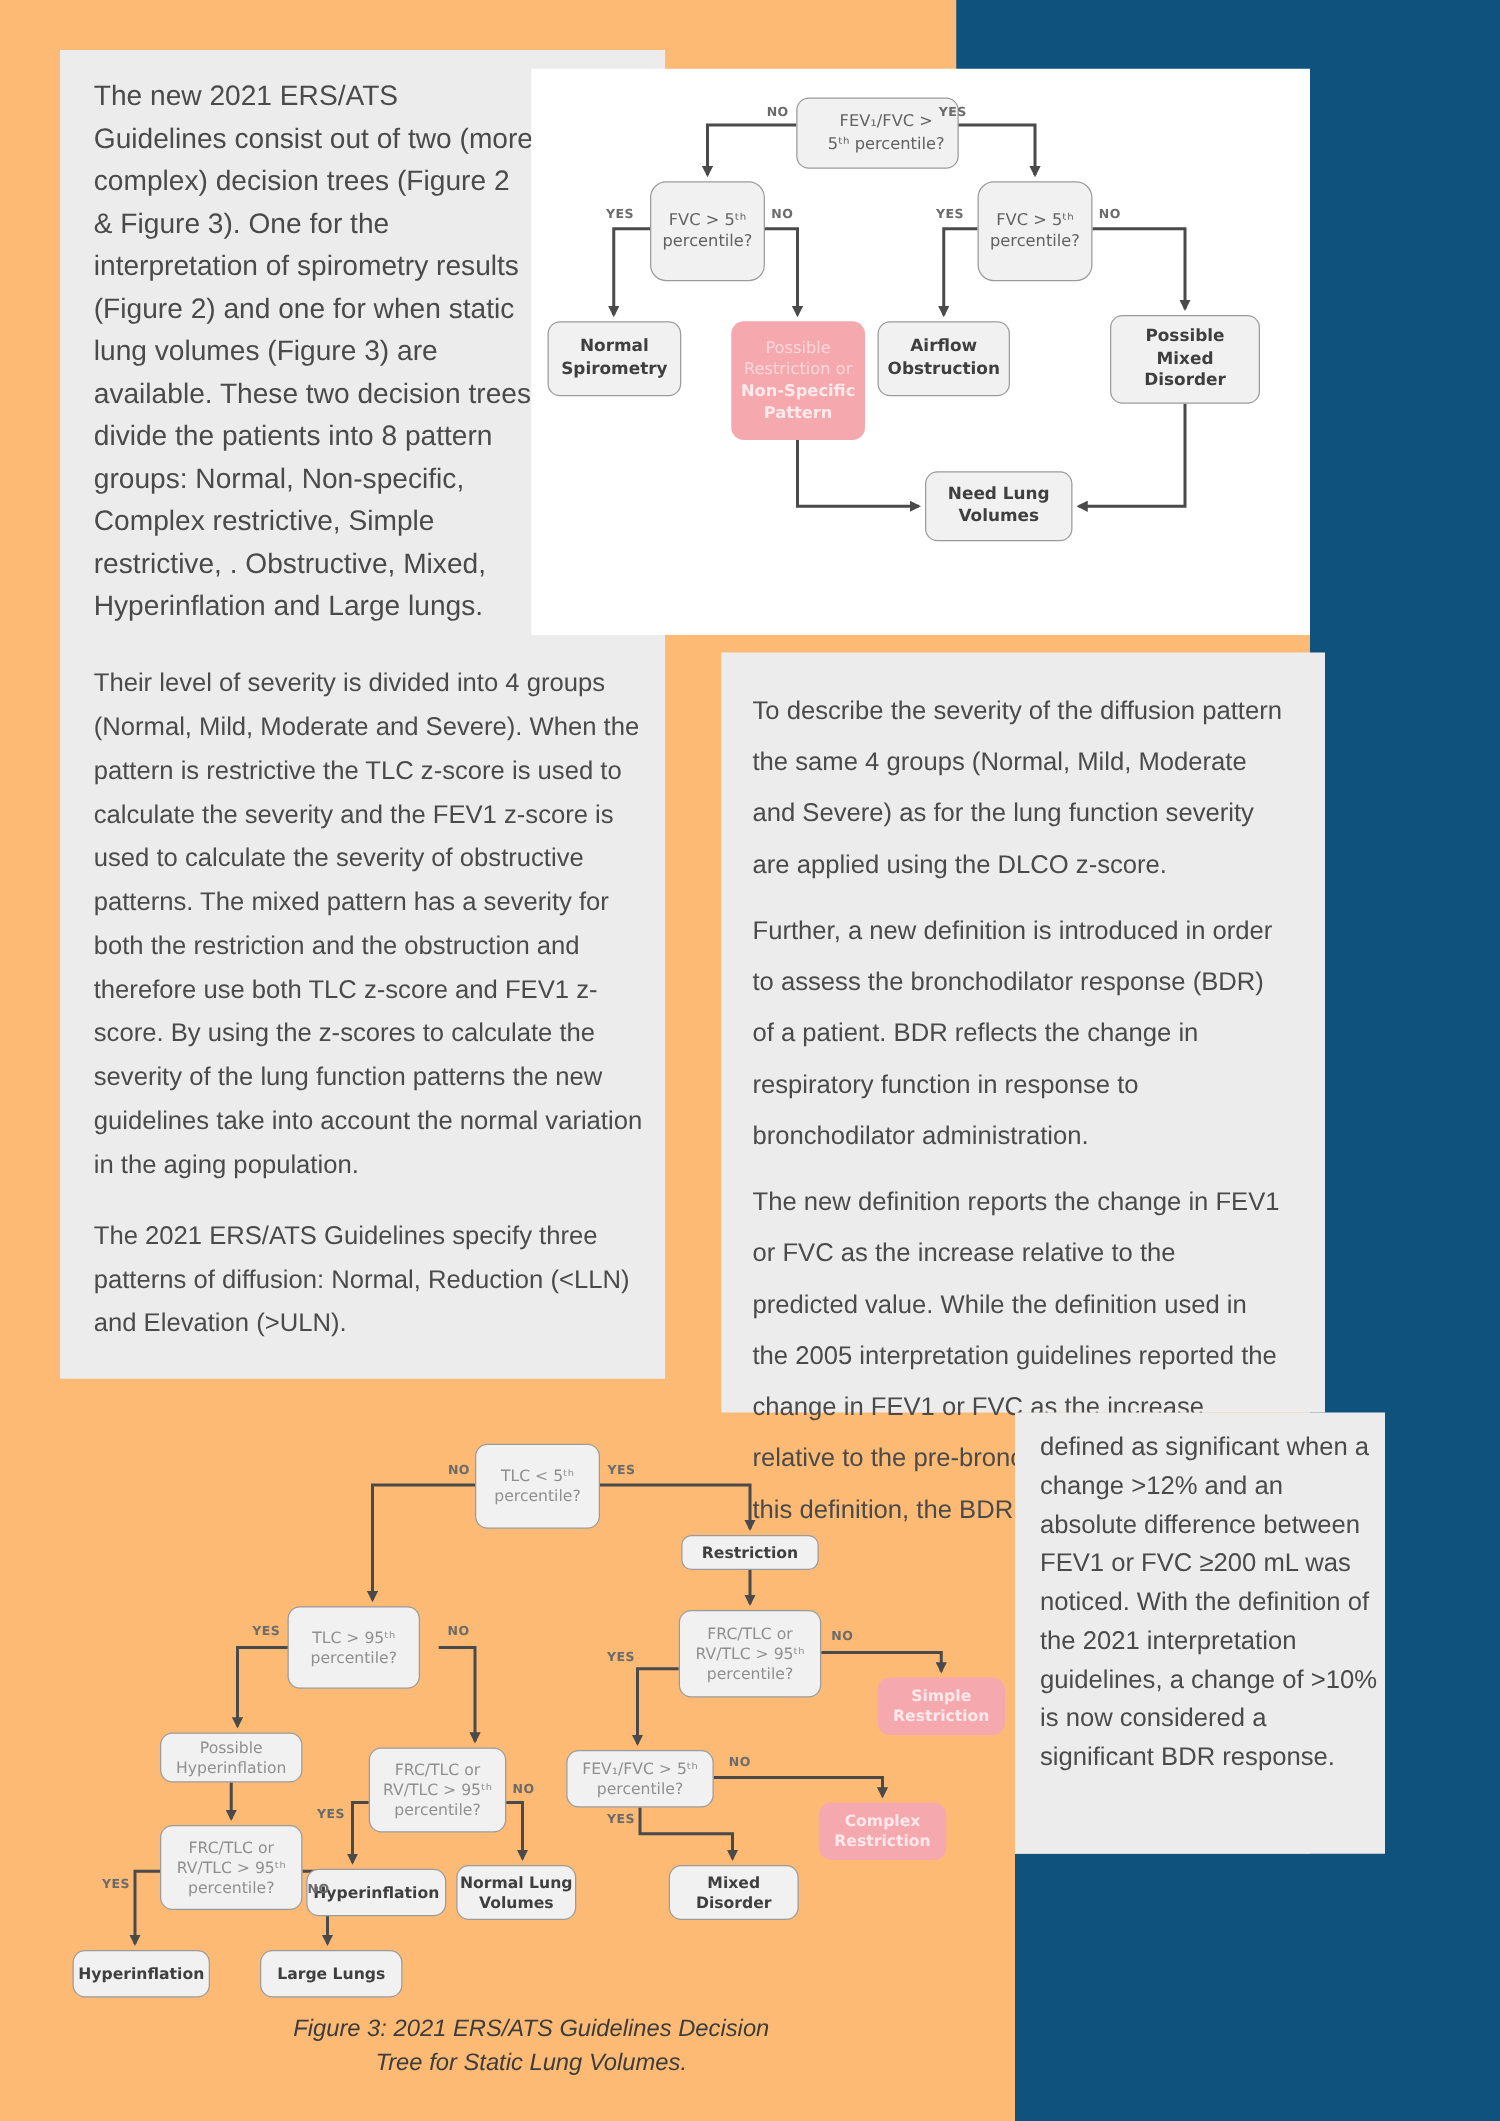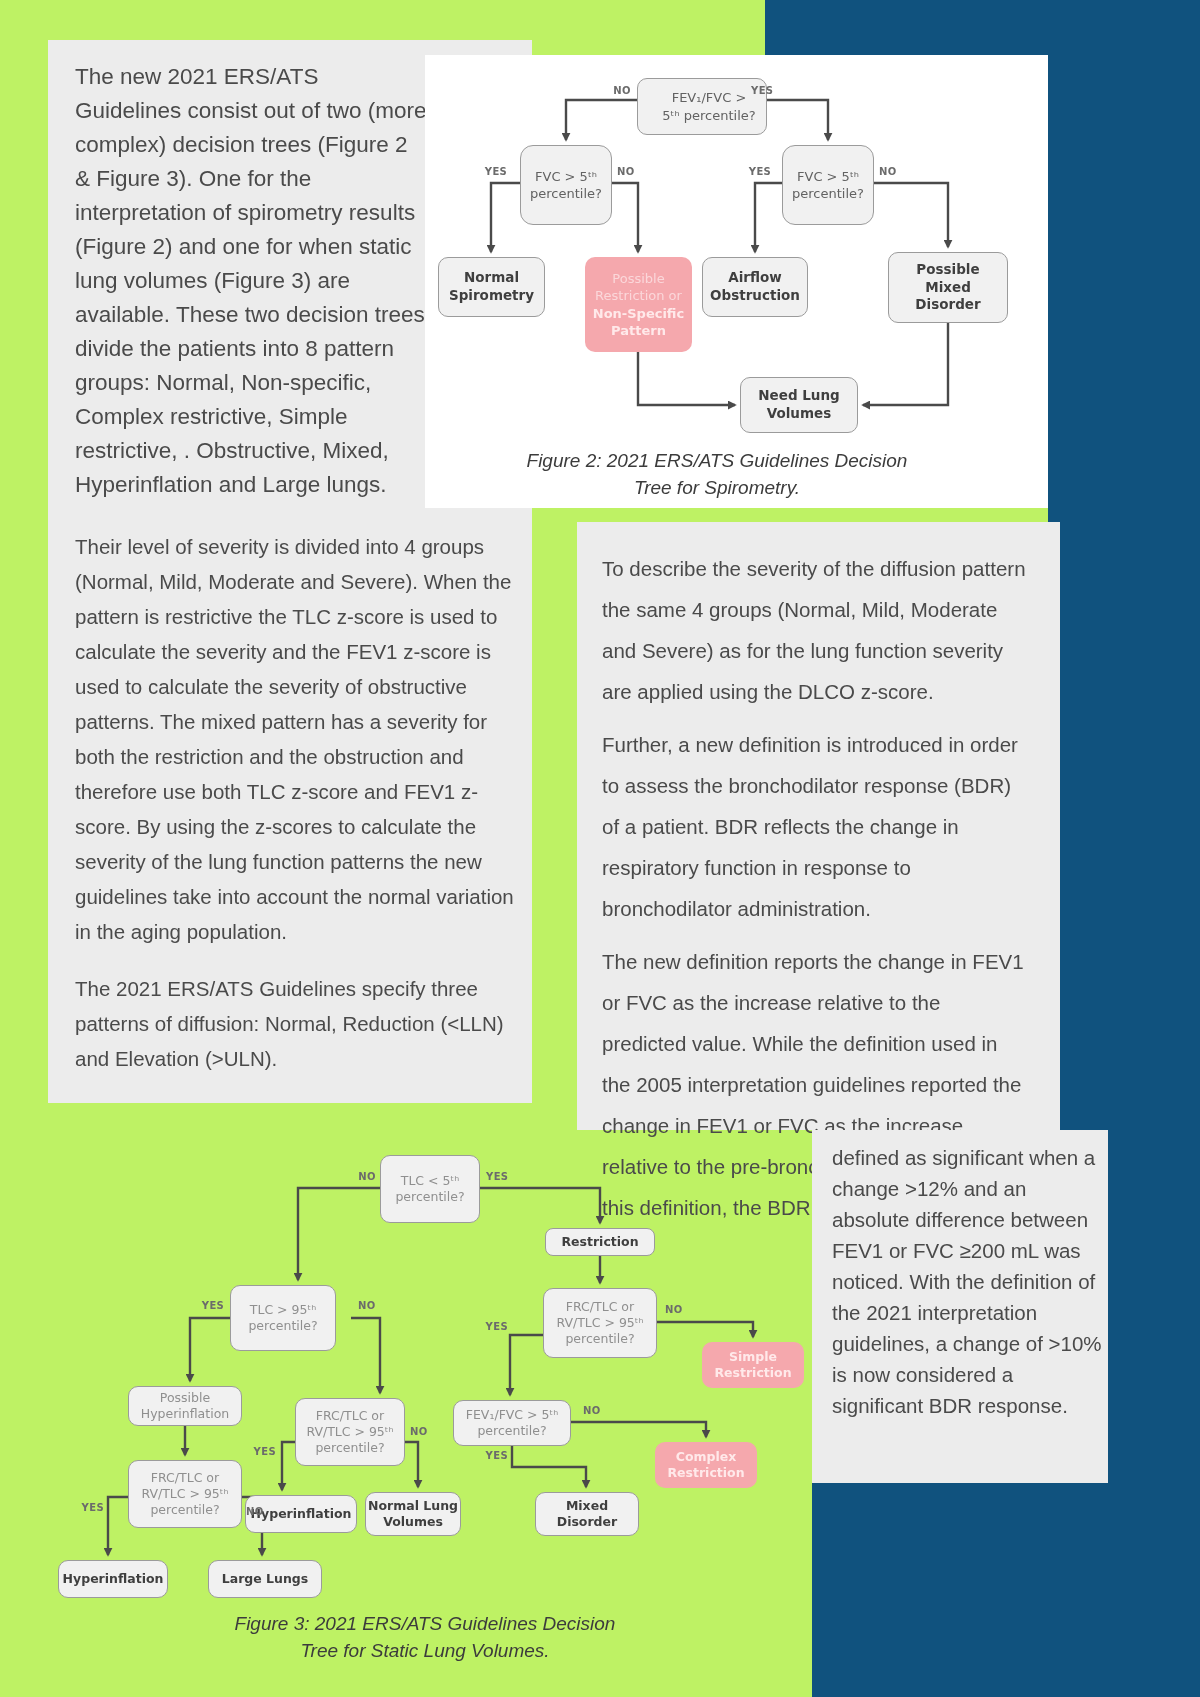--- a/index.html
+++ b/index.html
@@ -1,16 +1,16 @@
 <!DOCTYPE html>
 <html><head>
 <meta charset="utf-8">
 <style>
   html,body{margin:0;padding:0;background:#ffffff;}
-  .page{position:relative;width:1200px;height:1697px;background:#bef264;overflow:hidden;
+  .page{position:relative;width:1200px;height:1697px;background:#fdba74;overflow:hidden;
         font-family:"Liberation Sans",sans-serif;}
 
   
   .blue{position:absolute;background:#10527e;}
   .blue-top{left:765px;top:0;width:435px;height:60px;}
   .blue-col{left:1048px;top:0;width:152px;height:1697px;}
   .blue-bottom{left:812px;top:1483px;width:388px;height:214px;}
 
   
   .gray{position:absolute;background:#ececec;}
@@ -130,24 +130,20 @@
       <span>Volumes</span>
     </div>
 
     <div class="lab tr" style="left:168px;top:30px;width:38px;">NO</div>
     <div class="lab" style="left:326px;top:30px;">YES</div>
     <div class="lab ctr" style="left:50px;top:111px;width:42px;">YES</div>
     <div class="lab" style="left:192px;top:111px;">NO</div>
     <div class="lab ctr" style="left:314px;top:111px;width:42px;">YES</div>
     <div class="lab" style="left:454px;top:111px;">NO</div>
 
-    <div class="caption fig2-caption">
-      <div>Figure 2: 2021 ERS/ATS Guidelines Decision</div>
-      <div>Tree for Spirometry.</div>
-    </div>
   </div>
 
   <div class="fig3-area">
     <svg class="conn" width="790" height="470">
       <defs>
         <marker id="ah3" viewBox="0 0 10 10" markerWidth="9" markerHeight="9" refX="8" refY="5" orient="auto" markerUnits="userSpaceOnUse">
             <path d="M0,0 L10,5 L0,10 z" fill="#4a4a4a"></path>
           </marker>
       </defs>
       <polyline points="340,48 258,48 258,140" marker-end="url(#ah3)"></polyline>

